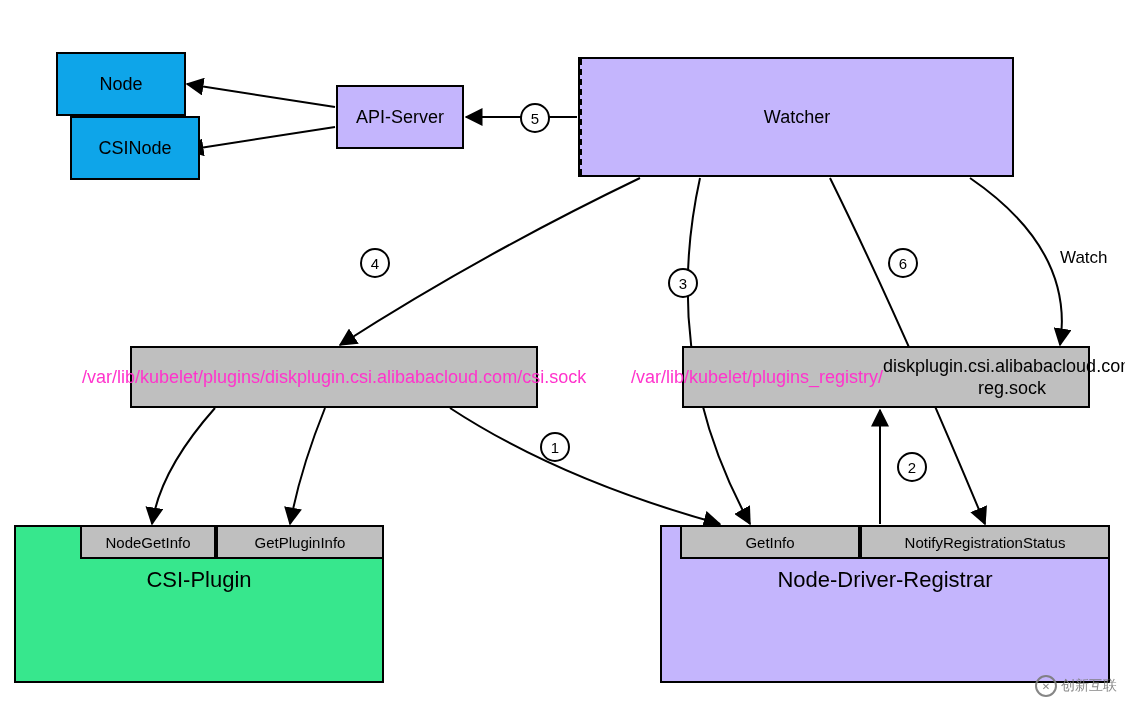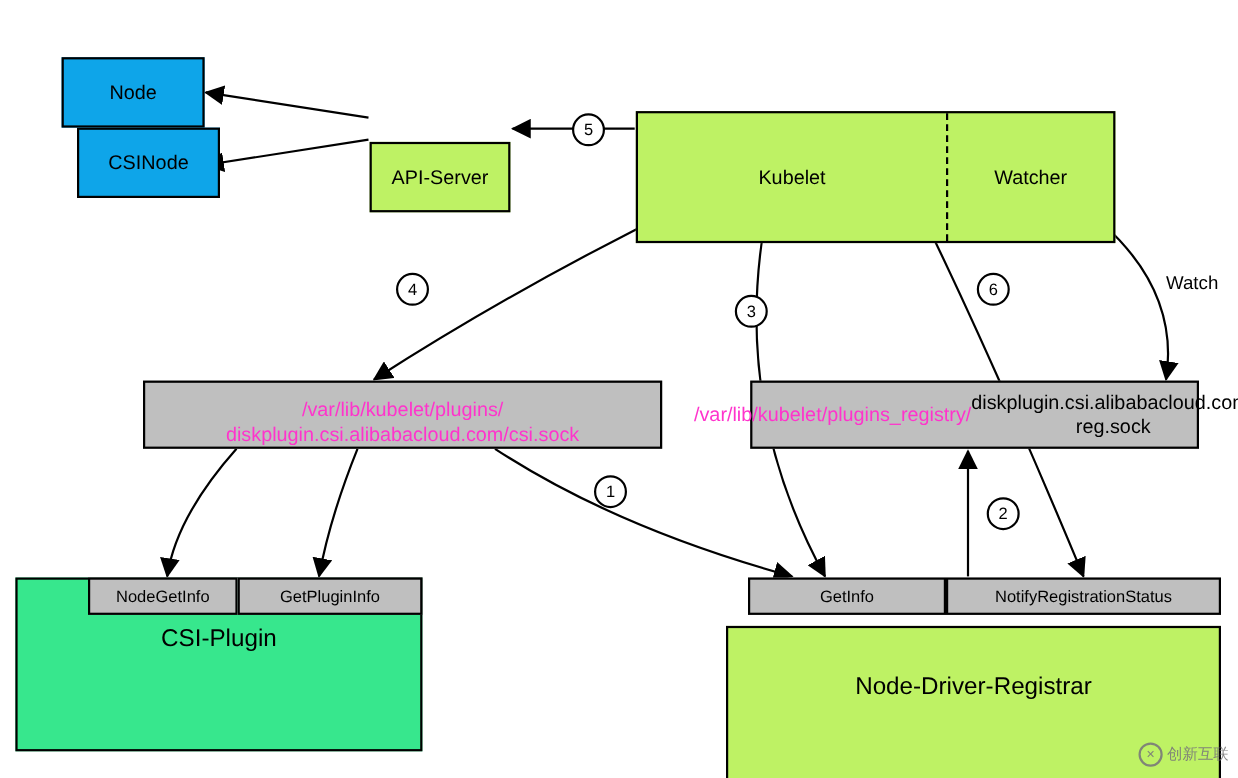--- a/index.html
+++ b/index.html
@@ -16,21 +16,21 @@
   .box {
     position: absolute;
     border: 2px solid #000;
     box-sizing: border-box;
     display: flex;
     align-items: center;
     justify-content: center;
     text-align: center;
     background: #0ea5e9;
   }
-  .cyan   { background: #bef264; margin-top: 44px; }
+  .cyan   { background: #c4b5fd; }
   .green  { background: #37e78d; }
   .grey   { background: #bfbfbf; }
   .label  { position: absolute; font-size: 17px; }
   .step   {
     position: absolute;
     width: 26px; height: 26px;
     border: 2px solid #000;
     border-radius: 50%;
     background: #fff;
     display: flex; align-items: center; justify-content: center;
@@ -88,29 +88,26 @@
 </div>
 <div class="box" style="left:70px; top:116px; width:130px; height:64px;justify-content:center;">
   <span>CSINode</span>
 </div>
 
 <div class="box cyan" style="left:336px; top:85px; width:128px; height:64px;">
   <span>API-Server</span>
 </div>
 
 <div class="box cyan" style="left:578px; top:57px; width:436px; height:120px; justify-content:flex-start;">
-  <div style="flex:0 0 280px; display:flex; align-items:center; justify-content:center; height:100%;">
-    <span>Kubelet</span>
-  </div>
   <div style="flex:1; border-left:2px dashed #000; display:flex; align-items:center; justify-content:center; height:100%;">
     <span>Watcher</span>
   </div>
 </div>
 
-<div class="box grey" style="left:130px; top:346px; width:472px; height:62px; flex-direction:column; line-height:1.25;justify-content:flex-end;">
+<div class="box grey" style="left:130px; top:346px; width:408px; height:62px; flex-direction:row; line-height:1.25;">
   <span class="pink">/var/lib/kubelet/plugins/</span>
   <span class="pink">diskplugin.csi.alibabacloud.com/csi.sock</span>
 </div>
 
 <div class="box grey" style="left:682px; top:346px; width:408px; height:62px; line-height:1.25;">
   <span class="pink">/var/lib/kubelet/plugins_registry/</span>
   <span>diskplugin.csi.alibabacloud.com-reg.sock</span>
 </div>
 
 <div class="box green" style="left:14px; top:525px; width:370px; height:158px; align-items:center; padding-bottom:48px;">

